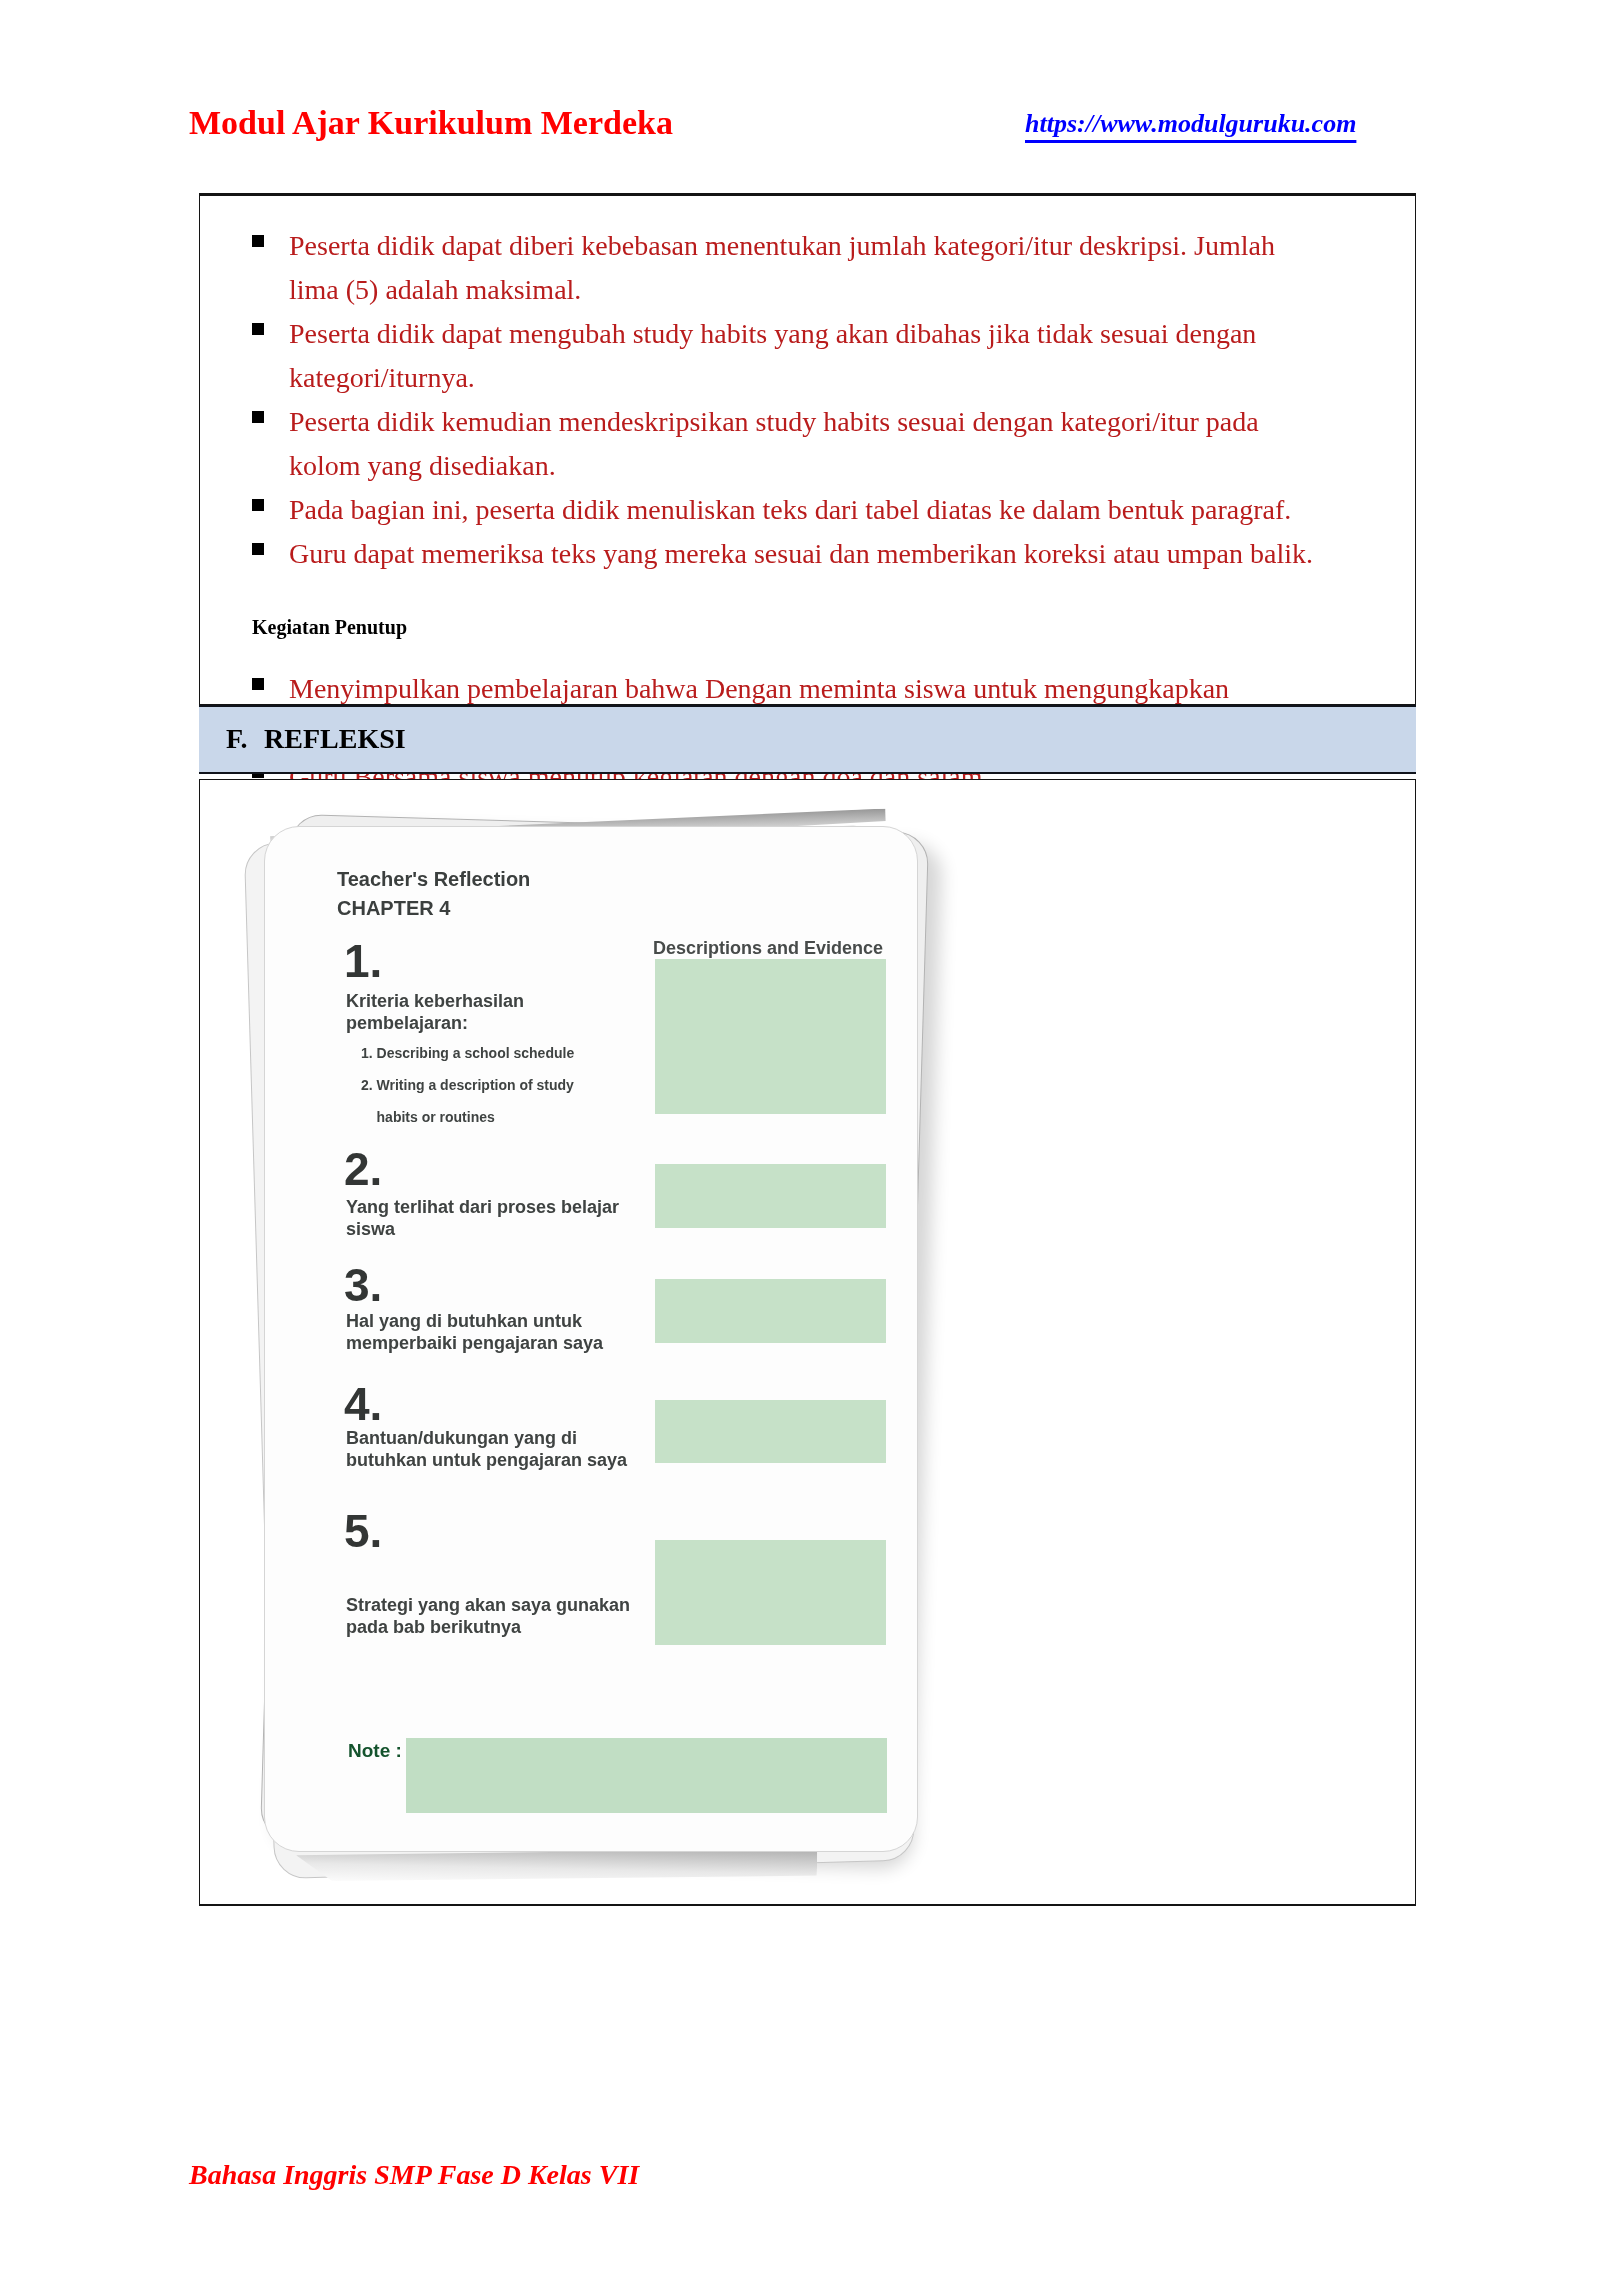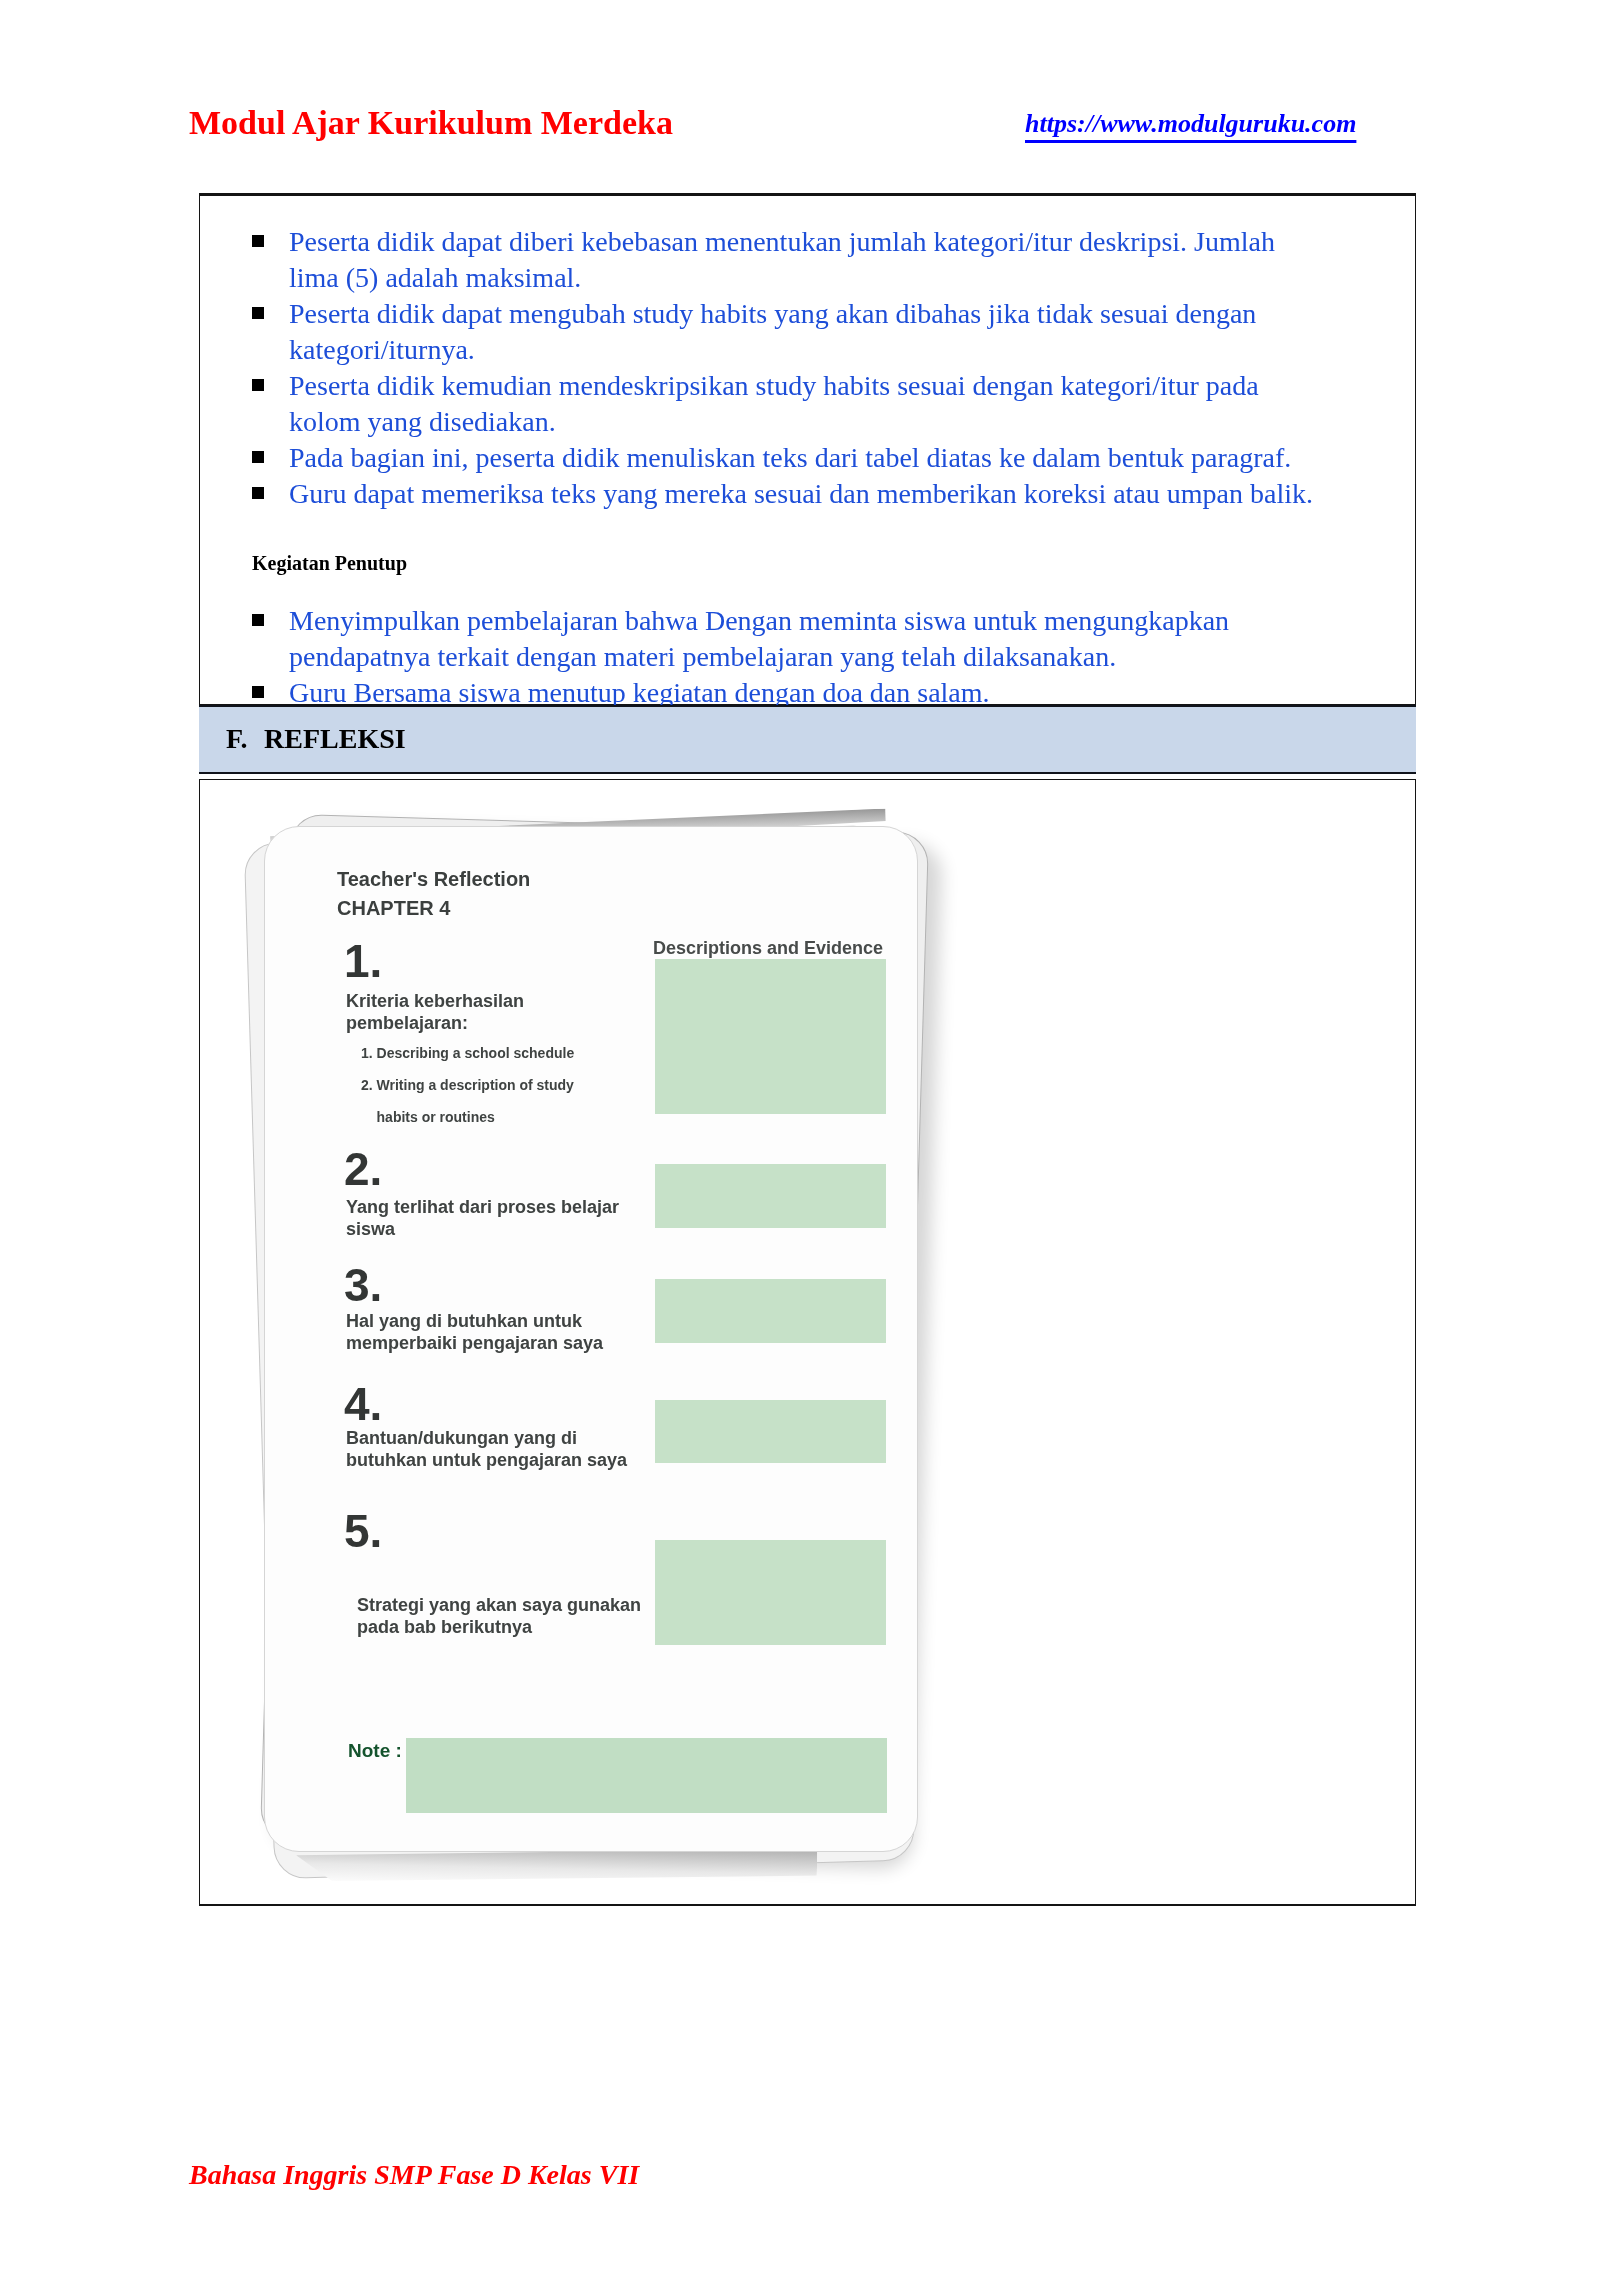--- a/index.html
+++ b/index.html
@@ -26,21 +26,21 @@
   }
   .box1-content { position:absolute; left:52px; top:28px; right:36px; }
   .bullet-row { display:flex; }
   .bullet-marker {
     flex:none; width:37px; padding-top:11px;
   }
   .bullet-marker::before {
     content:""; display:block; width:12px; height:12px; background:#000;
   }
   .bullet-text {
-    white-space:pre-line; font-size:28px; line-height:36px; color:#1d4ed8;
+    white-space:pre-line; font-size:28px; line-height:44px; color:#b91c1c;
   }
   .closing-heading {
     margin:33px 0 22px 0; font-size:20px; font-weight:bold; line-height:36px;
   }
   
   .band {
     position:absolute; left:199px; top:705px; width:1217px; height:69px;
     background:#c9d7ea;
     border-top:2.4px solid #10141c; border-bottom:2.4px solid #10141c;
   }
@@ -102,21 +102,21 @@
   }
   .sub-items { position:absolute; left:96px; top:210px; }
   .sub-item {
     font-size:14px; font-weight:600; line-height:32px; white-space:pre-line;
     color:#3f4342;
   }
   .n1{top:111px;} .l1{top:163px;}
   .n2{top:319px;} .l2{top:369px;}
   .n3{top:435px;} .l3{top:483px;}
   .n4{top:554px;} .l4{top:600px;}
-  .n5{top:681px;} .l5{top:767px;margin-left:11px;}
+  .n5{top:681px;} .l5{top:767px;}
   .gbox { position:absolute; left:390px; width:231px; background:#c6e1c8; }
   .g1{top:132px;height:155px;}
   .g2{top:337px;height:64px;}
   .g3{top:452px;height:64px;}
   .g4{top:573px;height:63px;}
   .g5{top:713px;height:105px;}
   .note-label {
     position:absolute; left:83px; top:913px;
     font-size:19px; font-weight:bold; color:#14532d;
   }

